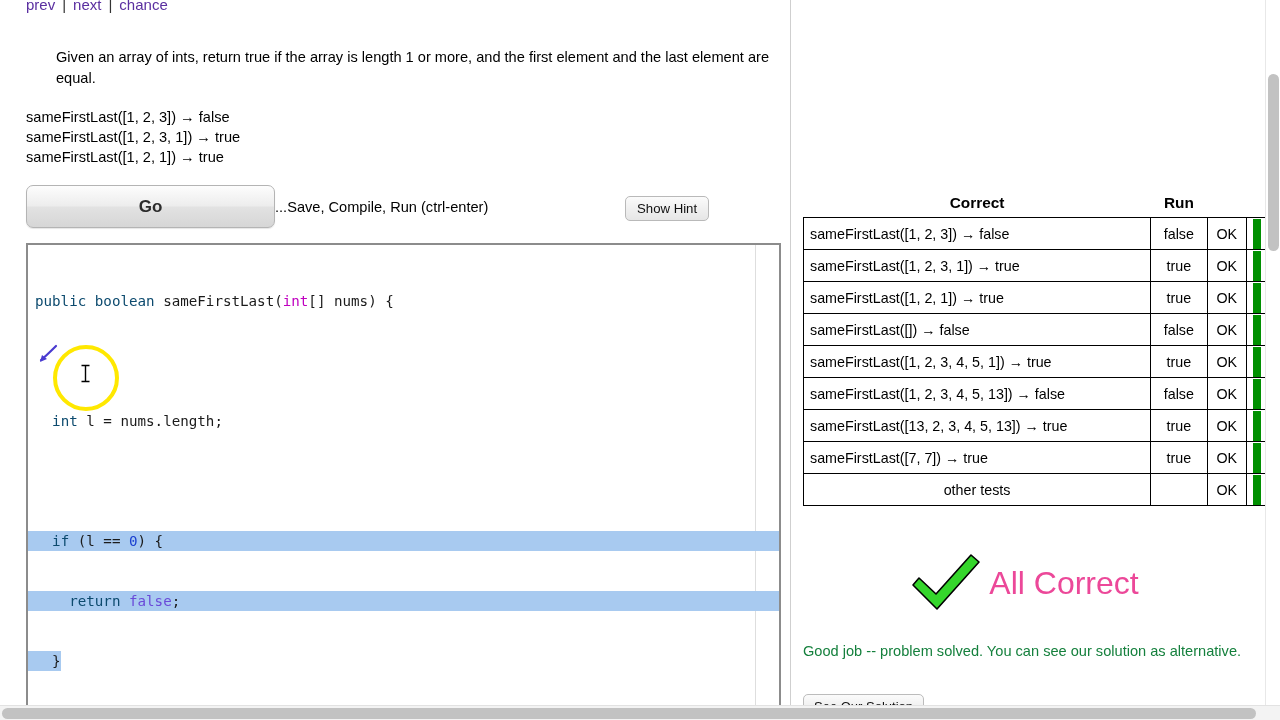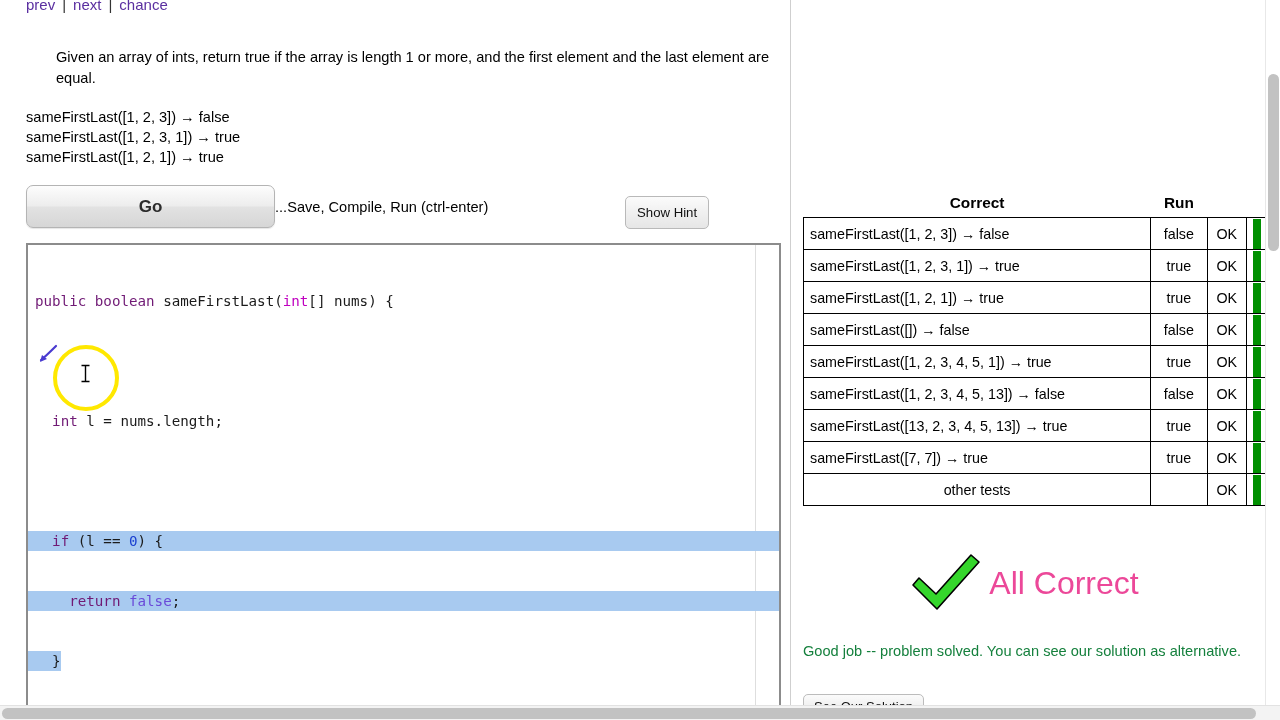--- a/index.html
+++ b/index.html
@@ -83,21 +83,21 @@
   .go-note {
     position: absolute;
     left: 249px; top: 14px;
     font-size: 14.6px;
     color: #000;
     white-space: nowrap;
   }
   .hint-button {
     position: absolute;
     left: 599px; top: 11px;
-    height: 33px;
+    height: 25px;
     padding: 0 11px;
     border-radius: 5px;
     border: 1px solid #b9b9b9;
     background: linear-gradient(180deg,#fbfbfb 0%, #f0f0f0 50%, #e6e6e6 100%);
     font-family: "Liberation Sans", sans-serif;
     font-size: 13.2px;
     color: #111;
     cursor: pointer;
   }
 
@@ -141,21 +141,21 @@
   .code .line.sel-full {
     background: #a8caf0;
   }
   .sel-brace {
     position: absolute;
     left: 0; top: 0;
     width: 33px; height: 20px;
     background: #a8caf0;
     z-index: -1;
   }
-  .kw   { color: #701a75; }
+  .kw   { color: #0c4a6e; }
   .lit  { color: #6a4ad8; }
   .num  { color: #1a3fd0; }
   .typ  { color: #c000c0; }
 
   
   .caret-arrow {
     position: absolute;
     left: 38px; top: 344px;
     width: 22px; height: 22px;
     z-index: 4;

